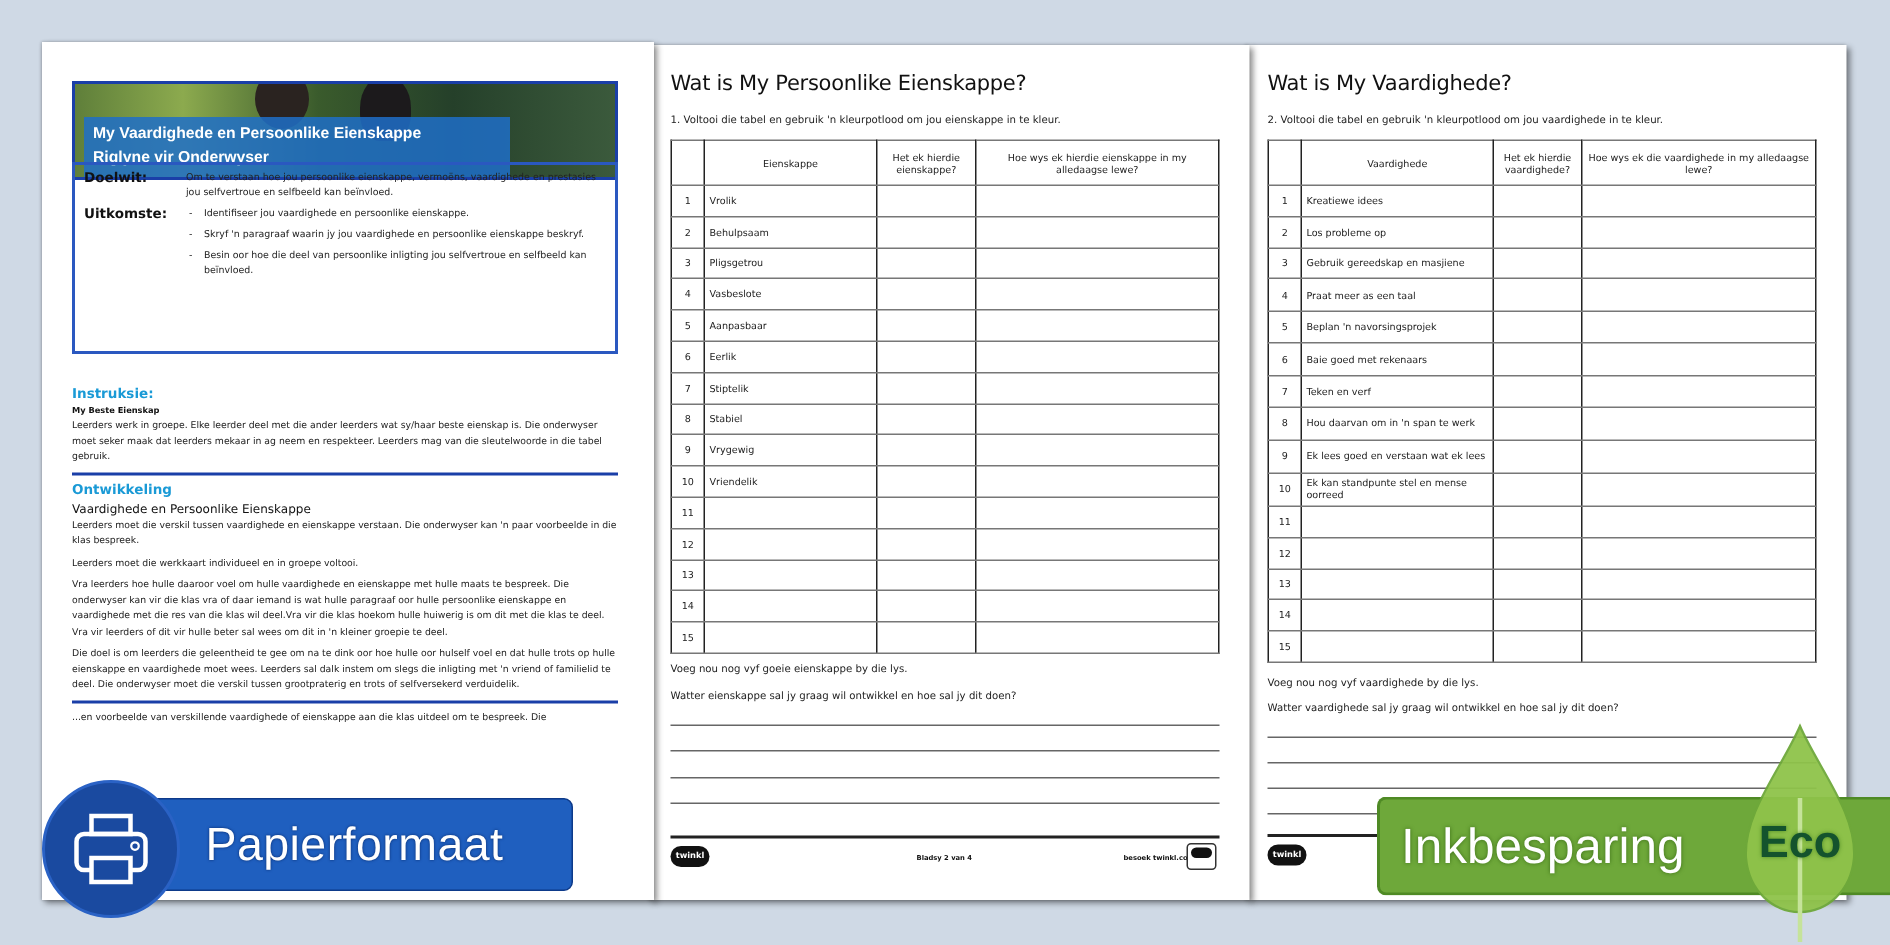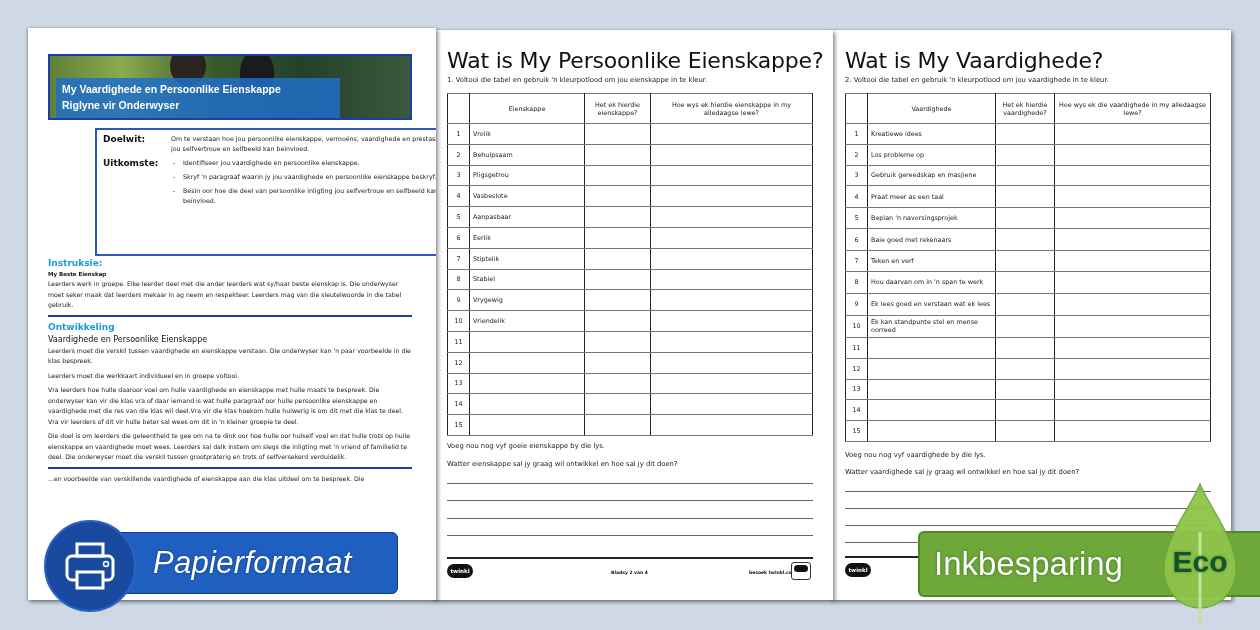--- a/index.html
+++ b/index.html
@@ -12,55 +12,55 @@
   #page3 { left: 831px; top: 30px; width: 400px; height: 570px; z-index: 1; }
 
   
   .banner { position: absolute; left: 20px; top: 26px; width: 364px; height: 66px; border: 2px solid #1a3fa8;
     background: linear-gradient(90deg, #5f7f3a 0%, #8caa4e 20%, #3a5b2c 45%, #25402a 70%, #3b5a3c 100%); overflow: hidden; }
   .banner .person1 { position: absolute; left: 120px; top: -10px; width: 36px; height: 40px; border-radius: 50%; background: #2a2320; }
   .banner .person2 { position: absolute; left: 190px; top: -6px; width: 34px; height: 44px; border-radius: 50% 50% 40% 40%; background: #1c1a1c; }
   .banner .title-box { position: absolute; left: 6px; top: 22px; width: 284px; height: 40px; background: rgba(30,110,200,0.85); padding: 3px 6px; }
   .banner .t1, .banner .t2 { color: #fff; font-family: Liberation Sans, sans-serif; font-weight: bold; font-size: 10.5px; line-height: 16px; }
 
-  .obj-box { position: absolute; left: 20px; top: 100px; width: 364px; height: 128px; border: 2px solid #2a58c0; padding: 4px 6px; margin-left: 47px; }
+  .obj-box { position: absolute; left: 20px; top: 80px; width: 364px; height: 128px; border: 2px solid #2a58c0; padding: 4px 6px; }
   .obj-row { display: flex; margin-bottom: 2px; }
   .obj-label { width: 68px; font-weight: bold; font-size: 9px; color: #111; flex-shrink: 0; }
   .obj-text { font-size: 6.3px; line-height: 10px; color: #222; }
   .obj-list .li { font-size: 6.3px; line-height: 10px; margin-bottom: 4px; padding-left: 12px; position: relative; color:#222; }
   .obj-list .li::before { content: "-"; position: absolute; left: 2px; }
 
   .sec { position: absolute; left: 20px; width: 364px; }
   .sec-h { color: #1a9ad6; font-weight: bold; font-size: 9px; margin-bottom: 3px; }
   .sub-h { font-size: 8px; color: #111; margin-bottom: 2px; }
   .sub-h-small { font-size: 5.5px; font-weight: bold; color: #111; margin-bottom: 2px; }
   .body-t { font-size: 6.2px; line-height: 10.5px; color: #222; margin-bottom: 4px; }
   .hr-blue { height: 2px; background: #1a3fa8; margin: 3px 0 5px 0; }
 
   
-  .ws-title { position: absolute; left: 14px; top: 18px; font-size: 22px; color: #111; font-family: "DejaVu Sans", sans-serif; letter-spacing: -0.2px; }
+  .ws-title { position: absolute; left: 14px; top: 18px; font-size: 14px; color: #111; font-family: "DejaVu Sans", sans-serif; letter-spacing: -0.2px; }
   .ws-instr { position: absolute; left: 14px; top: 46px; font-size: 6.8px; color: #222; }
   table.ws { position: absolute; left: 14px; top: 63px; width: 366px; border-collapse: collapse; font-size: 6.4px; color: #222; }
   table.ws th, table.ws td { border: 1px solid #222; border-top-color: #777; border-bottom-color: #777; }
   table.ws th { font-weight: normal; height: 30px; text-align: center; padding: 1px 3px; line-height: 8px; }
   table.ws td.num { text-align: center; width: 22px; }
   table.ws td.lbl { padding-left: 3px; line-height: 8px; }
   table.ws tr.r { height: 20.8px; }
   table.ws tr.r2 { height: 22px; }
   .after1 { position: absolute; left: 14px; font-size: 6.8px; color: #222; }
   .line { position: absolute; left: 14px; width: 366px; height: 1px; background: #666; }
   .footer-line { position: absolute; left: 14px; width: 366px; height: 2px; background: #222; }
   .twinkl-logo { position: absolute; left: 14px; width: 26px; height: 14px; background: #111; border-radius: 8px; color: #fff; font-size: 5.5px; font-weight: bold; text-align: center; line-height: 14px; }
   .foot-center { position: absolute; font-size: 4.5px; font-weight: bold; color: #111; }
   .foot-right { position: absolute; font-size: 4.5px; font-weight: bold; color: #111; }
   .foot-badge { position: absolute; width: 20px; height: 18px; border: 1px solid #333; border-radius: 3px; background: #fff; }
   .foot-badge::before { content: ""; position: absolute; left: 2px; top: 2px; width: 14px; height: 7px; border-radius: 4px; background: #111; }
 
   
-  .paper-badge { position: absolute; left: 16px; top: 532px; width: 382px; height: 64px; z-index: 10; font-style: italic; }
+  .paper-badge { position: absolute; left: 0; top: 532px; width: 382px; height: 64px; z-index: 10; }
   .paper-bar { position: absolute; left: 46px; top: 0; width: 336px; height: 62px; background: #1f5fbf; border: 1px solid #0d3a8a; border-radius: 6px; display: flex; align-items: center; padding-left: 90px; }
   .paper-label { color: #fff; font-size: 31px; font-family: "Liberation Sans", sans-serif; text-shadow: 0 0 2px #0a2a6a; letter-spacing: 0.3px; }
   .paper-circle { position: absolute; left: 28px; top: -12px; width: 92px; height: 92px; border-radius: 50%; background: #1a4aa0; border: 2px solid #2a62c5; display: flex; align-items: center; justify-content: center; }
 
   .eco-badge { position: absolute; left: 918px; top: 482px; width: 342px; height: 148px; z-index: 10; }
   .eco-bar { position: absolute; left: 0; top: 49px; width: 342px; height: 66px; background: #6ea83a; border: 2px solid #4f8a25; border-right: none; border-radius: 6px 0 0 6px; display: flex; align-items: center; padding-left: 14px; }
   .eco-label { color: #fff; font-size: 33px; font-family: "Liberation Sans", sans-serif; text-shadow: 0 0 3px #3c6e18; }
   .eco-leaf { position: absolute; left: 242px; top: 0; width: 80px; height: 148px; }
   .eco-text { position: absolute; left: 253px; top: 63px; width: 58px; text-align: center; color: #14532d; font-size: 30px; font-weight: bold; font-family: "Liberation Sans", sans-serif; text-shadow: 0 0 3px #4f8a25; }
 </style>

